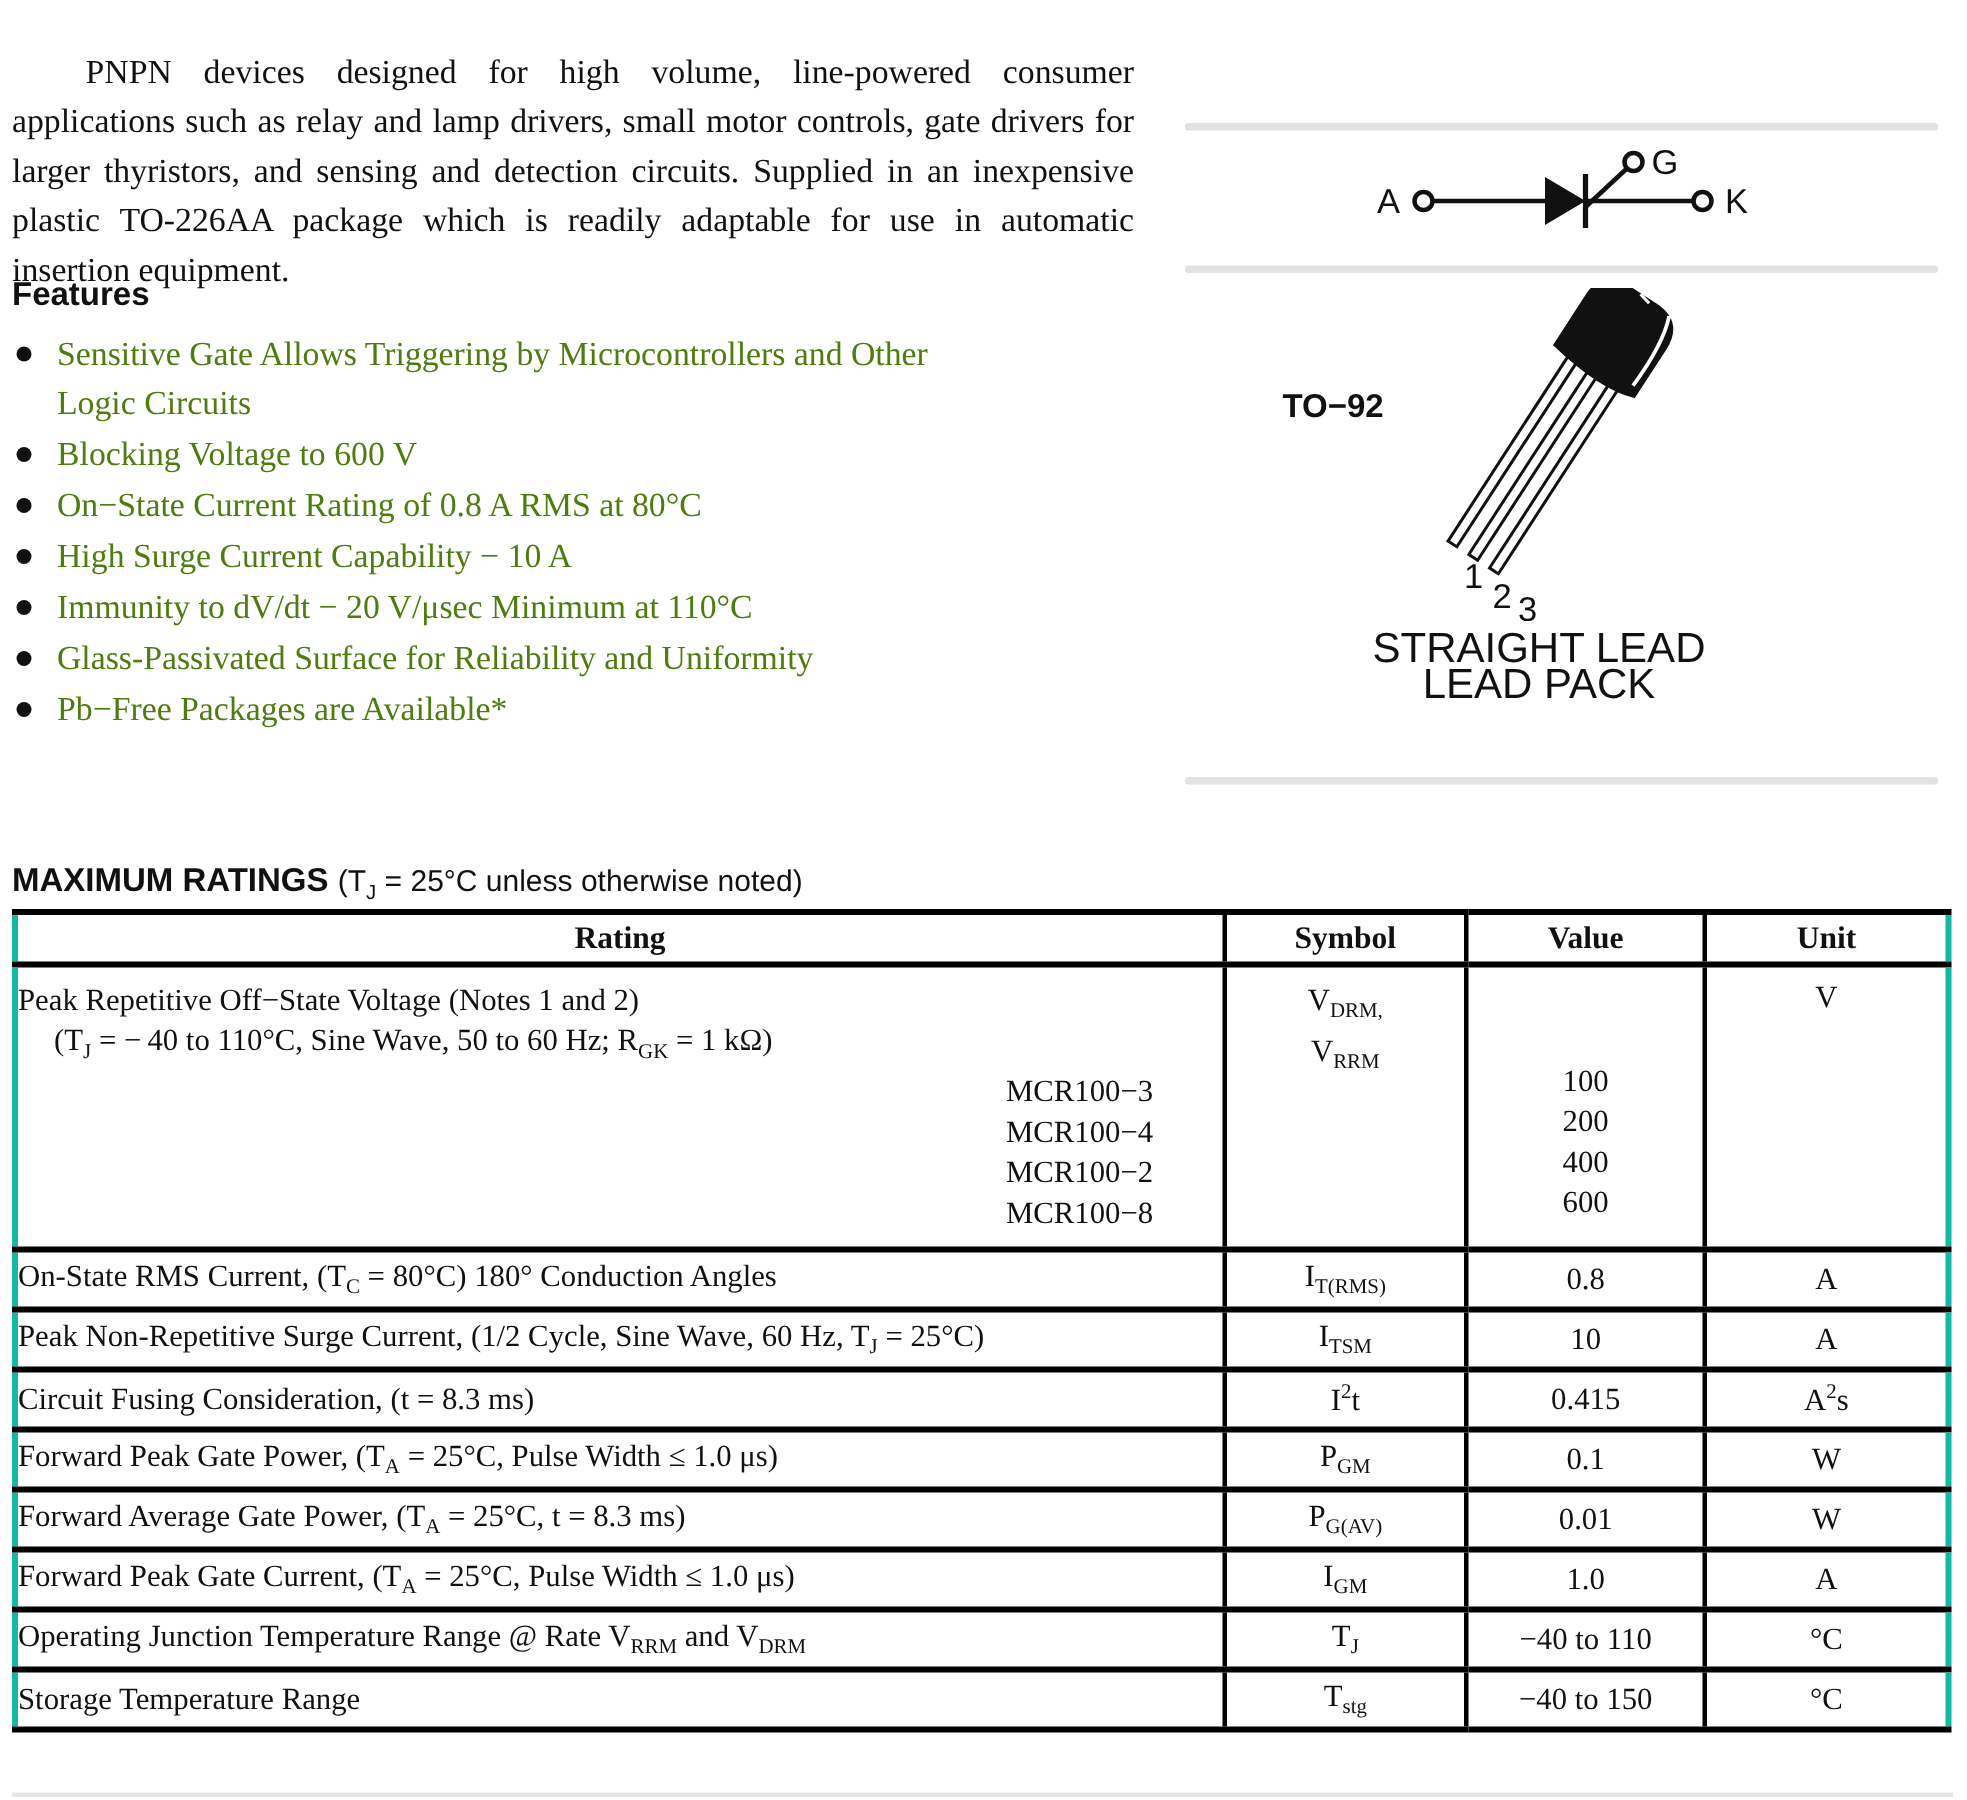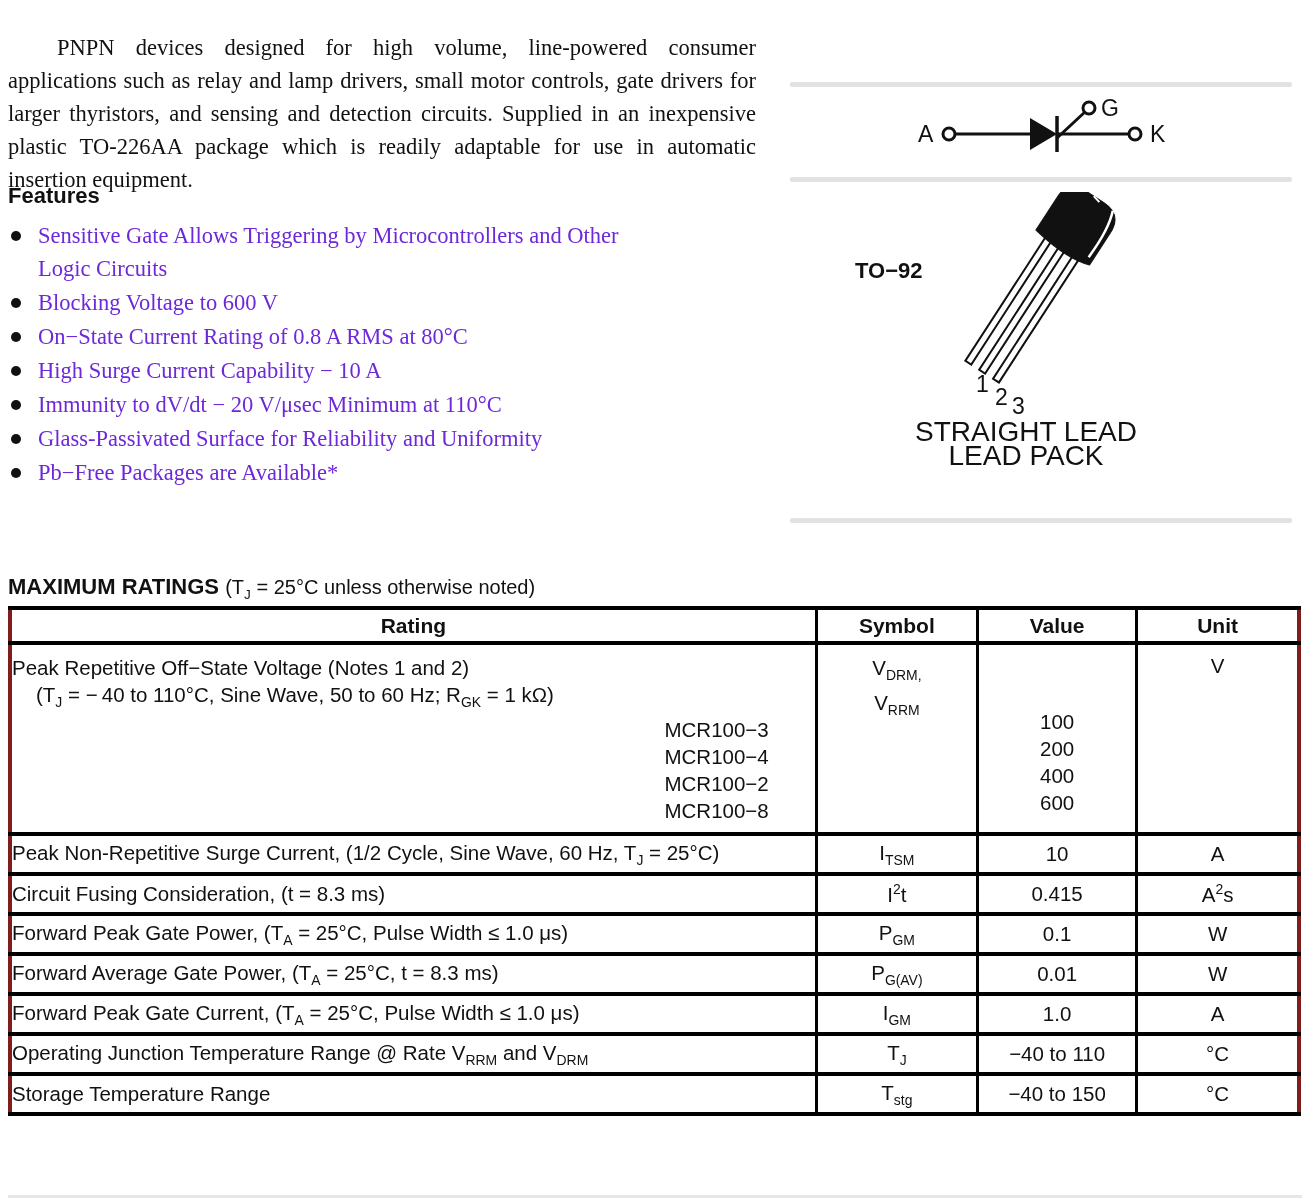--- a/index.html
+++ b/index.html
@@ -5,41 +5,41 @@
   html,body{margin:0;padding:0;background:#fff;width:1311px;height:1200px;position:relative;overflow:hidden;}
   *{box-sizing:border-box;}
 
   
   .intro{position:absolute;left:8px;top:8px;width:748px;font-family:"Liberation Serif",serif;
          font-size:22.5px;line-height:33px;color:#111;text-align:justify;text-indent:49px;}
   .features{position:absolute;left:8px;top:183px;width:748px;}
   .features h2{margin:0 0 10px 0;font-family:"Liberation Sans",sans-serif;font-size:22px;font-weight:bold;color:#111;}
   .features ul{margin:0;padding:0;list-style:none;}
   .features li{position:relative;padding-left:30px;font-family:"Liberation Serif",serif;
-               font-size:22.5px;line-height:33px;color:#6d28d9;margin-bottom:1px;}
+               font-size:22.5px;line-height:33px;color:#4d7c0f;margin-bottom:1px;}
   .features li::before{content:"";position:absolute;left:3px;top:12px;width:10px;height:10px;border-radius:50%;background:#111;}
 
   
   .divider{position:absolute;left:790px;width:502px;height:5px;background:#e2e2e2;border-radius:2px;}
   #div1{top:82px;} #div2{top:177px;} #div3{top:518px;}
   .scr-svg{position:absolute;left:880px;top:98px;}
   .to92-svg{position:absolute;left:950px;top:192px;}
   .pkg-name{position:absolute;left:855px;top:258px;font-family:"Liberation Sans",sans-serif;
             font-size:22px;font-weight:bold;color:#111;}
   .pack-caption{position:absolute;left:880px;top:420px;width:292px;text-align:center;
                 font-family:"Liberation Sans",sans-serif;font-size:28px;line-height:24px;color:#111;}
 
   
   .ratings-heading{position:absolute;left:8px;top:574px;font-family:"Liberation Sans",sans-serif;
                    font-size:22px;color:#111;white-space:nowrap;}
   .ratings-heading b{font-weight:bold;font-size:22px;}
   .ratings-heading .note{font-weight:normal;font-size:20px;}
   table.ratings{position:absolute;left:8px;top:606px;width:1293px;border-collapse:collapse;
-                table-layout:fixed;font-family:Liberation Sans, sans-serif;color:#111;
-                border:4px solid #7f1d1d;}
+                table-layout:fixed;font-family:Liberation Serif, serif;color:#111;
+                border:4px solid #14b8a6;}
   table.ratings th,table.ratings td{border:3px solid #000;border-top-width:4px;border-bottom-width:4px;padding:0;}
   table.ratings th{height:35px;font-size:21px;font-weight:bold;text-align:center;vertical-align:middle;}
   table.ratings td{height:40px;font-size:20.5px;vertical-align:middle;}
   td.c-rating{text-align:left;padding-left:20px;}
   td.c-sym,td.c-val,td.c-unit{text-align:center;}
   td.c-sym{font-size:21px;}
   sub{font-size:0.68em;}
   sup{font-size:0.68em;}
   tr.multi td{vertical-align:top;padding-top:9px;padding-bottom:8px;}
   tr.multi .r-main,tr.multi .r-cond,tr.multi .r-dev,
@@ -144,20 +144,30 @@
           <div class="v-spacer"></div>
           <div class="v-line">100</div>
           <div class="v-line">200</div>
           <div class="v-line">400</div>
           <div class="v-line">600</div>
         </td>
         <td class="c-unit">V</td>
       </tr>
       <tr>
         <td class="c-rating">
+          <div class="r-main">On-State RMS Current, (T<sub>C</sub> = 80°C) 180° Conduction Angles</div>
+        </td>
+        <td class="c-sym">
+          <div class="s-line">I<sub>T(RMS)</sub></div>
+        </td>
+        <td class="c-val">0.8</td>
+        <td class="c-unit">A</td>
+      </tr>
+      <tr>
+        <td class="c-rating">
           <div class="r-main">Peak Non-Repetitive Surge Current, (1/2 Cycle, Sine Wave, 60 Hz, T<sub>J</sub> = 25°C)</div>
         </td>
         <td class="c-sym">
           <div class="s-line">I<sub>TSM</sub></div>
         </td>
         <td class="c-val">10</td>
         <td class="c-unit">A</td>
       </tr>
       <tr>
         <td class="c-rating">

